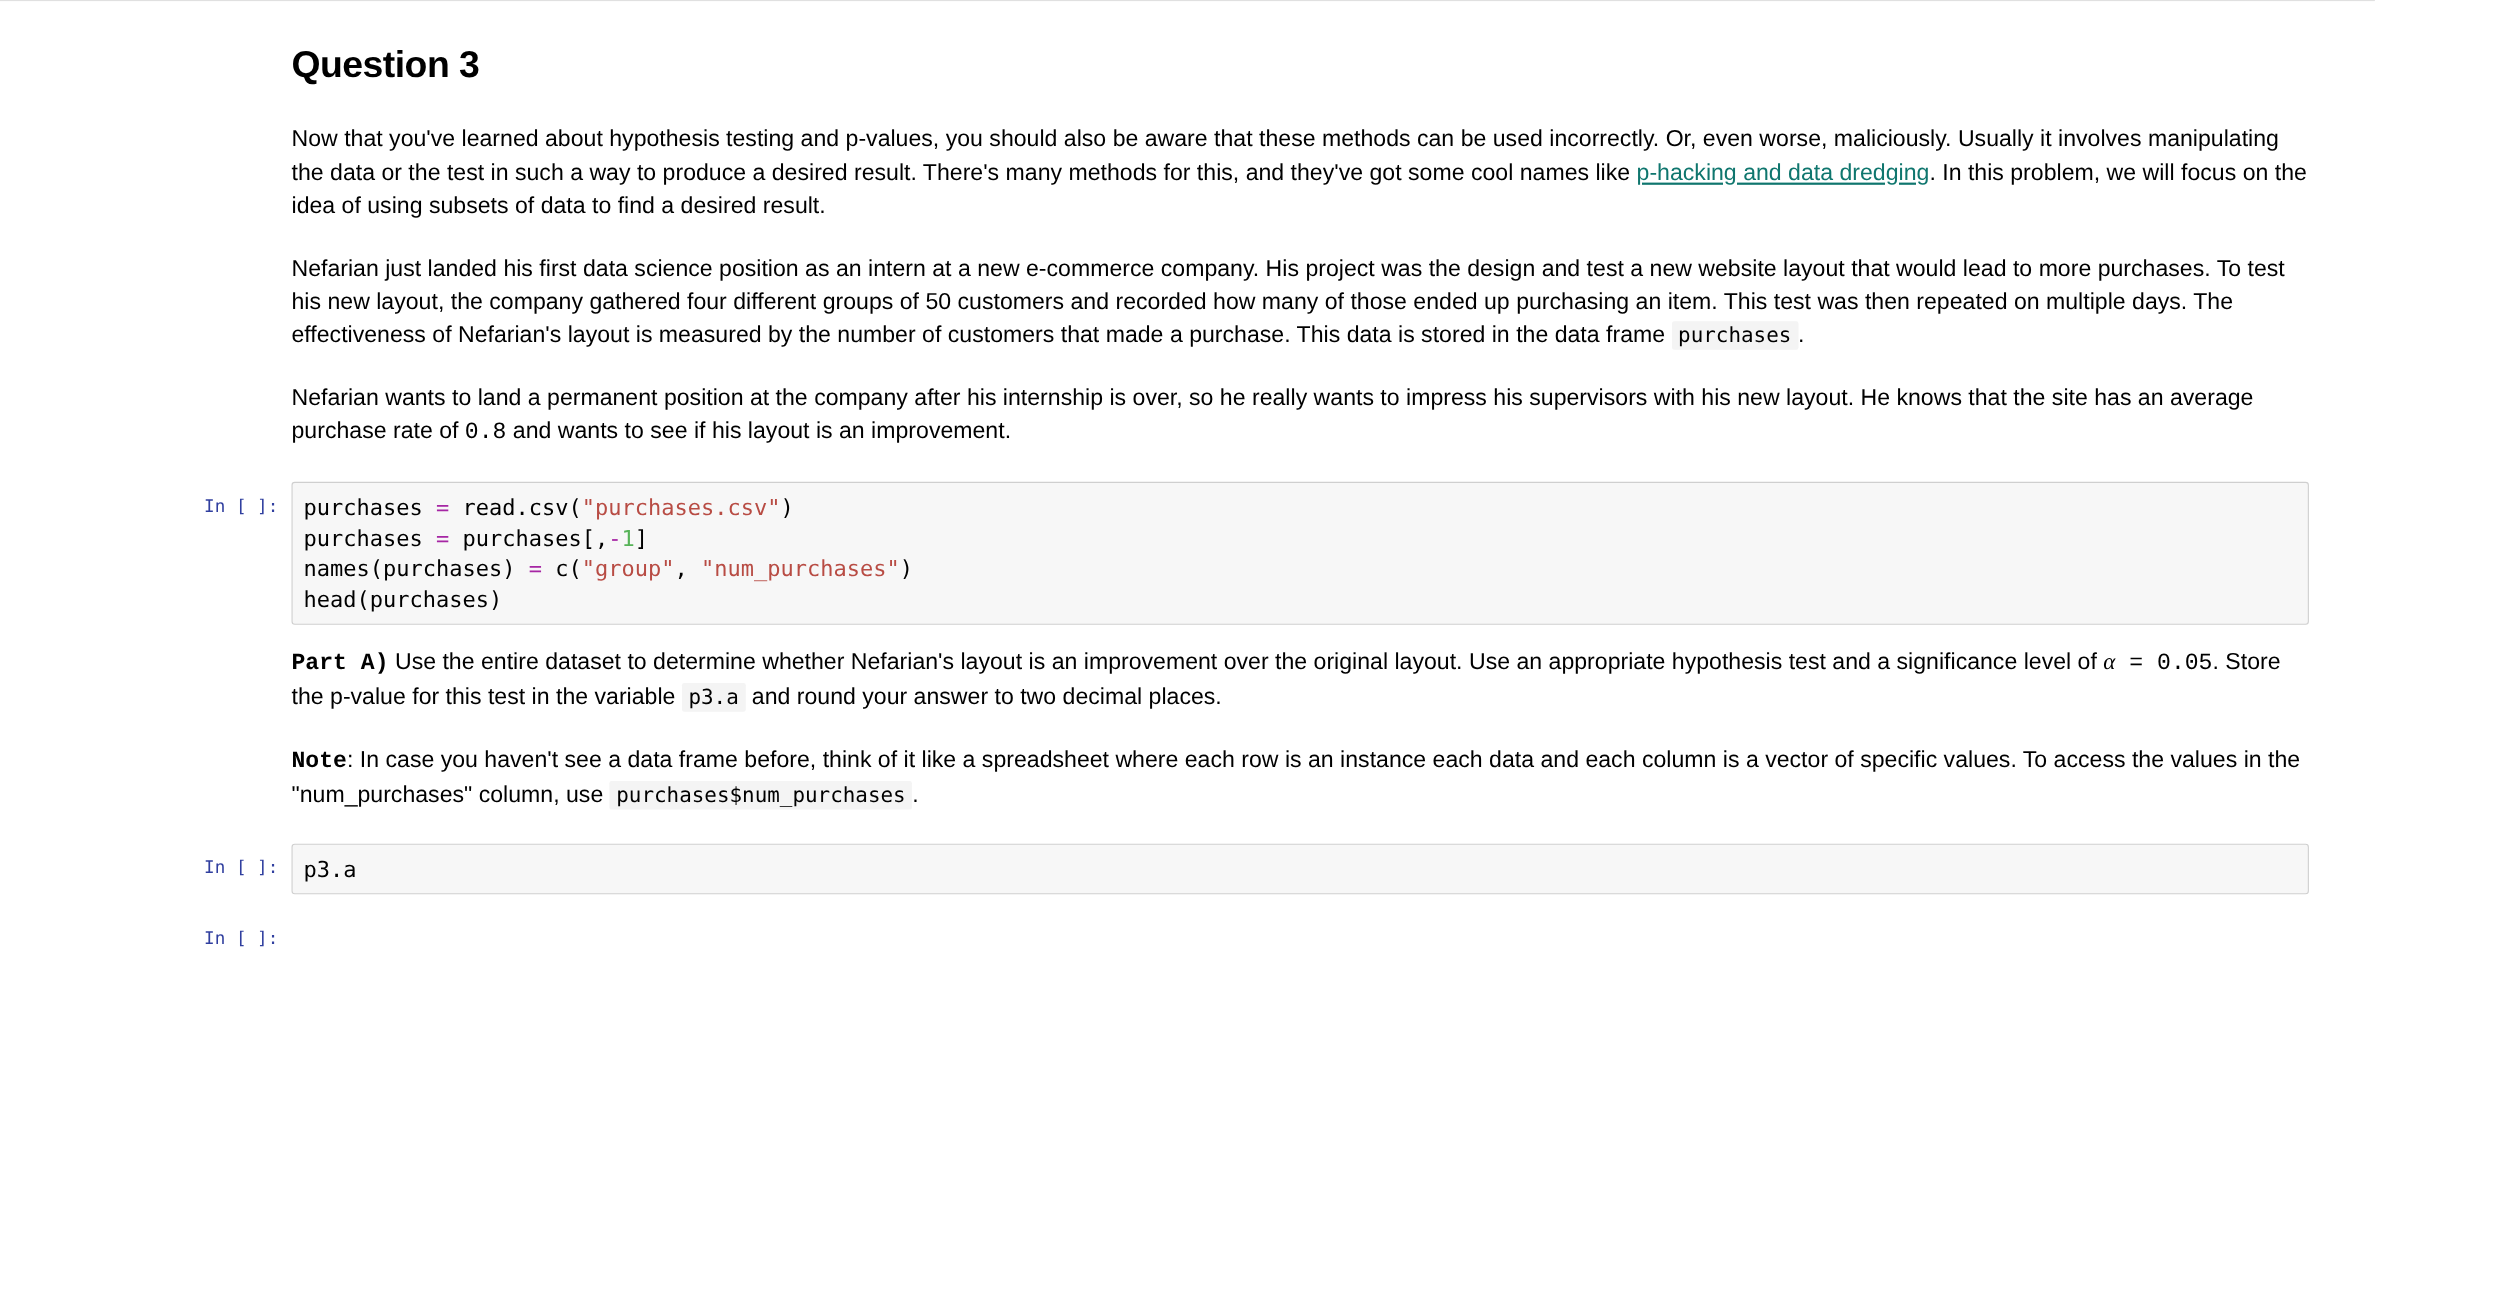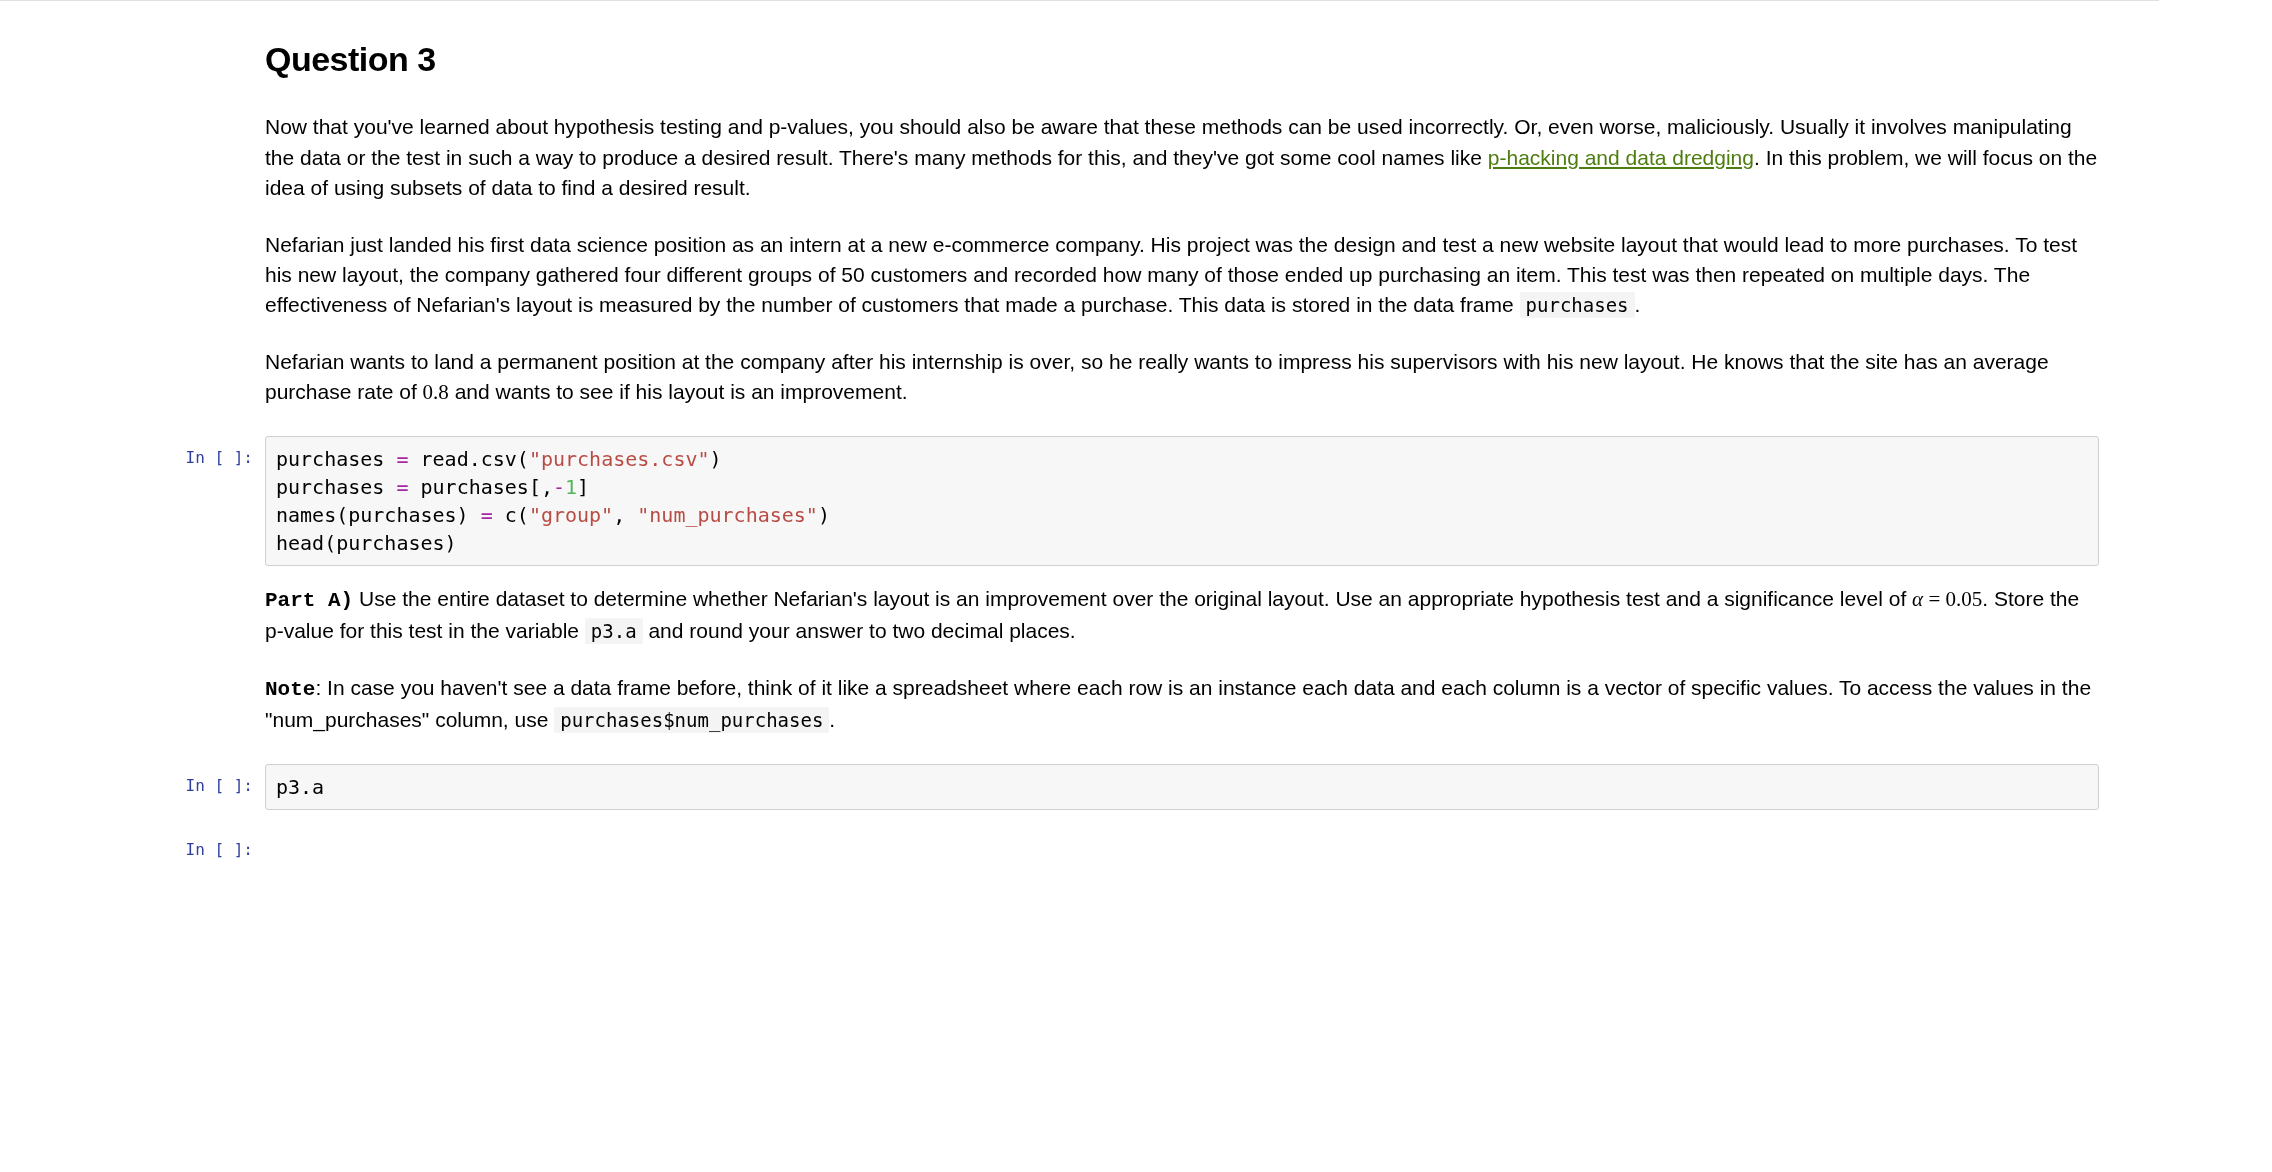--- a/index.html
+++ b/index.html
@@ -52,35 +52,35 @@
     letter-spacing: -0.5px;
   }
   .markdown p {
     margin: 0 0 26px 0;
   }
   .markdown p:last-child {
     margin-bottom: 10px;
   }
   .markdown strong { font-weight: 700; font-family: Liberation Mono, monospace; }
   .markdown a {
-    color: #4d7c0f;
+    color: #0f766e;
   }
   .markdown code.inline {
     font-family: "Menlo","Consolas","DejaVu Sans Mono",monospace;
     background: #f4f4f4;
     padding: 2px 6px;
     font-size: 19px;
     border-radius: 2px;
   }
   .math-it {
     font-family: "Georgia","Times New Roman",serif;
     font-style: italic;
   }
   .math-up {
-    font-family: Liberation Serif, serif;
+    font-family: Liberation Mono, monospace;
     font-style: normal;
   }
   .code-cell .input-area {
     background: #f7f7f7;
     border: 1px solid #cfcfcf;
     border-radius: 3px;
     padding: 8px 10px;
   }
   .code-cell pre {
     margin: 0;

